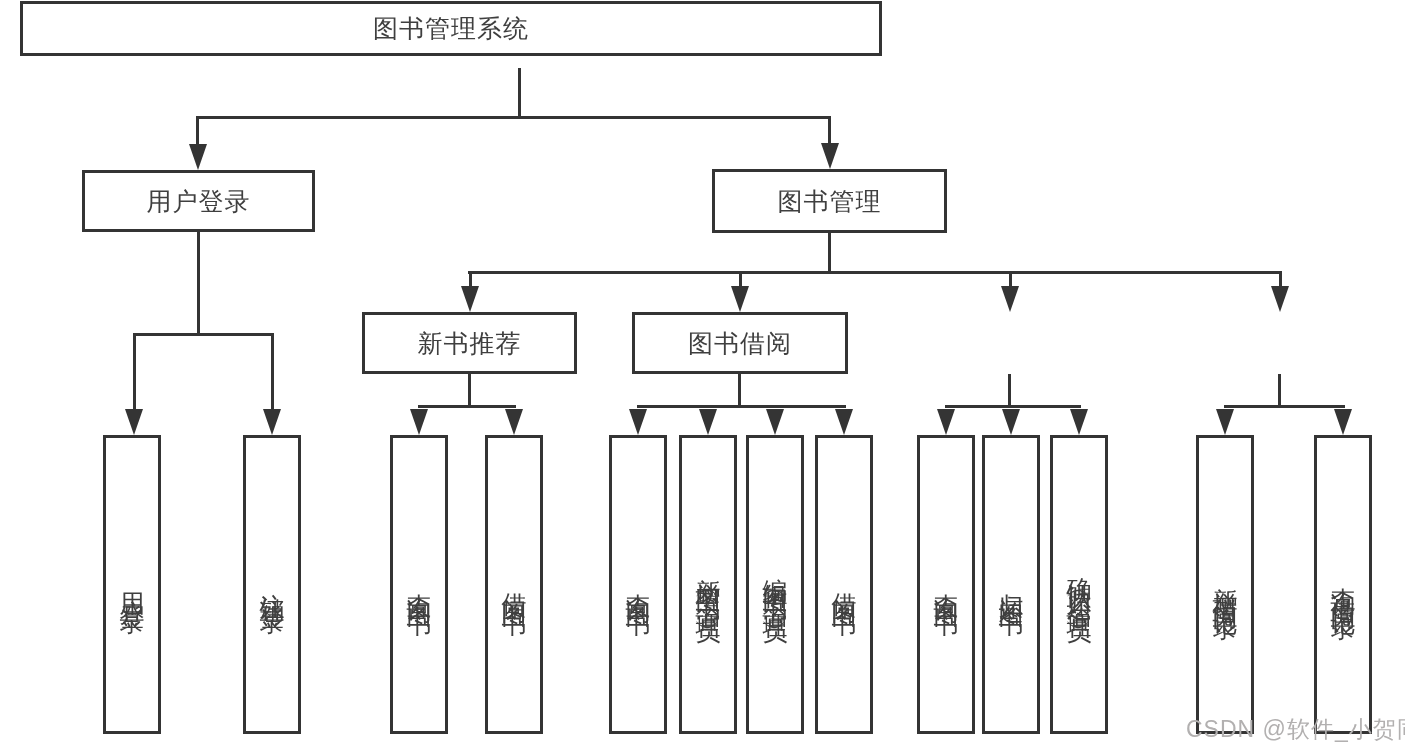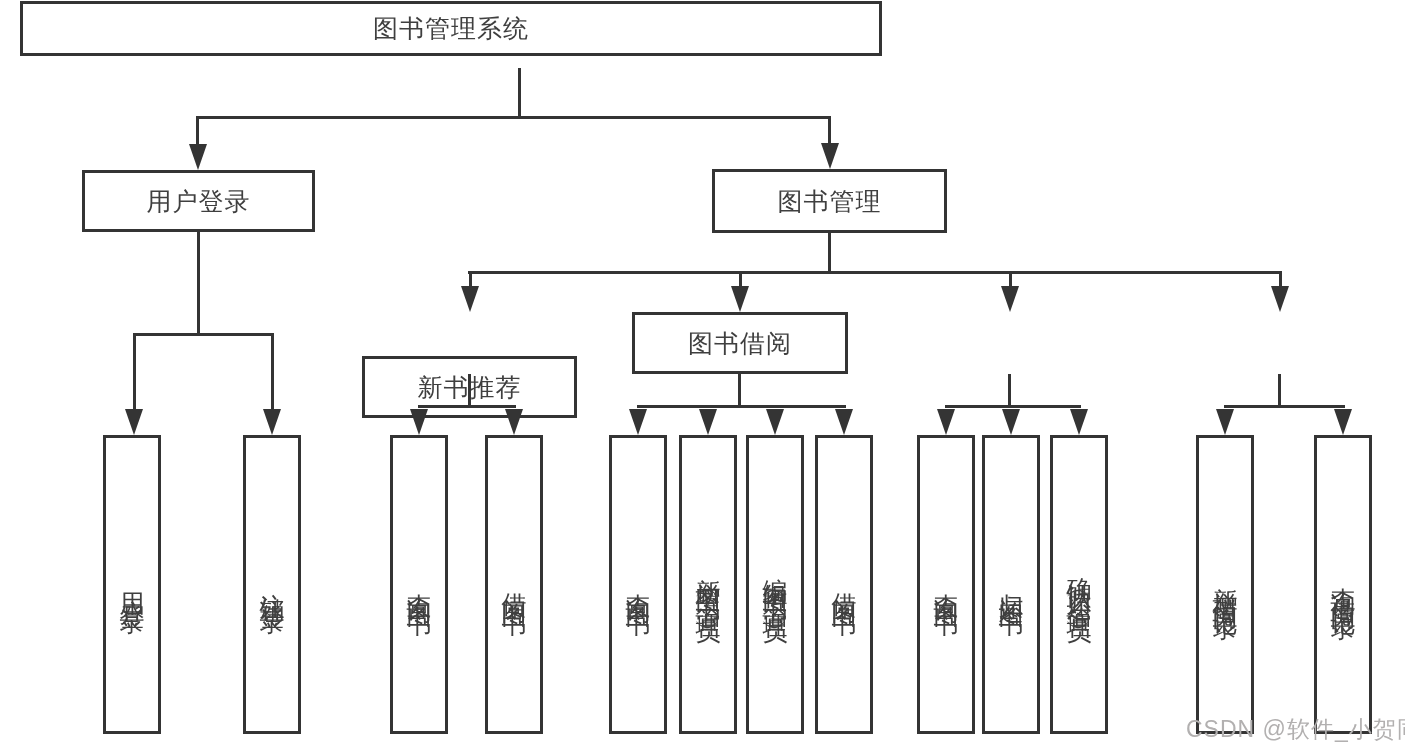--- a/index.html
+++ b/index.html
@@ -113,21 +113,21 @@
   <div class="hline" style="left:468px;top:271px;width:814px;"></div>
   <div class="vline" style="left:469px;top:271px;height:17px;"></div>
   <div class="arrow" style="left:461px;top:286px;"></div>
   <div class="vline" style="left:739px;top:271px;height:17px;"></div>
   <div class="arrow" style="left:731px;top:286px;"></div>
   <div class="vline" style="left:1009px;top:271px;height:17px;"></div>
   <div class="arrow" style="left:1001px;top:286px;"></div>
   <div class="vline" style="left:1279px;top:271px;height:17px;"></div>
   <div class="arrow" style="left:1271px;top:286px;"></div>
 
-  <div class="box" style="left:362px;top:312px;width:215px;height:62px;margin-top:44px;">
+  <div class="box" style="left:362px;top:312px;width:215px;height:62px;">
     <span>新书推荐</span>
   </div>
   <div class="box" style="left:632px;top:312px;width:216px;height:62px;">
     <span>图书借阅</span>
   </div>
 
   <div class="vline" style="left:468px;top:374px;height:33px;"></div>
   <div class="hline" style="left:418px;top:405px;width:98px;"></div>
   <div class="arrow" style="left:410px;top:409px;"></div>
   <div class="arrow" style="left:505px;top:409px;"></div>

